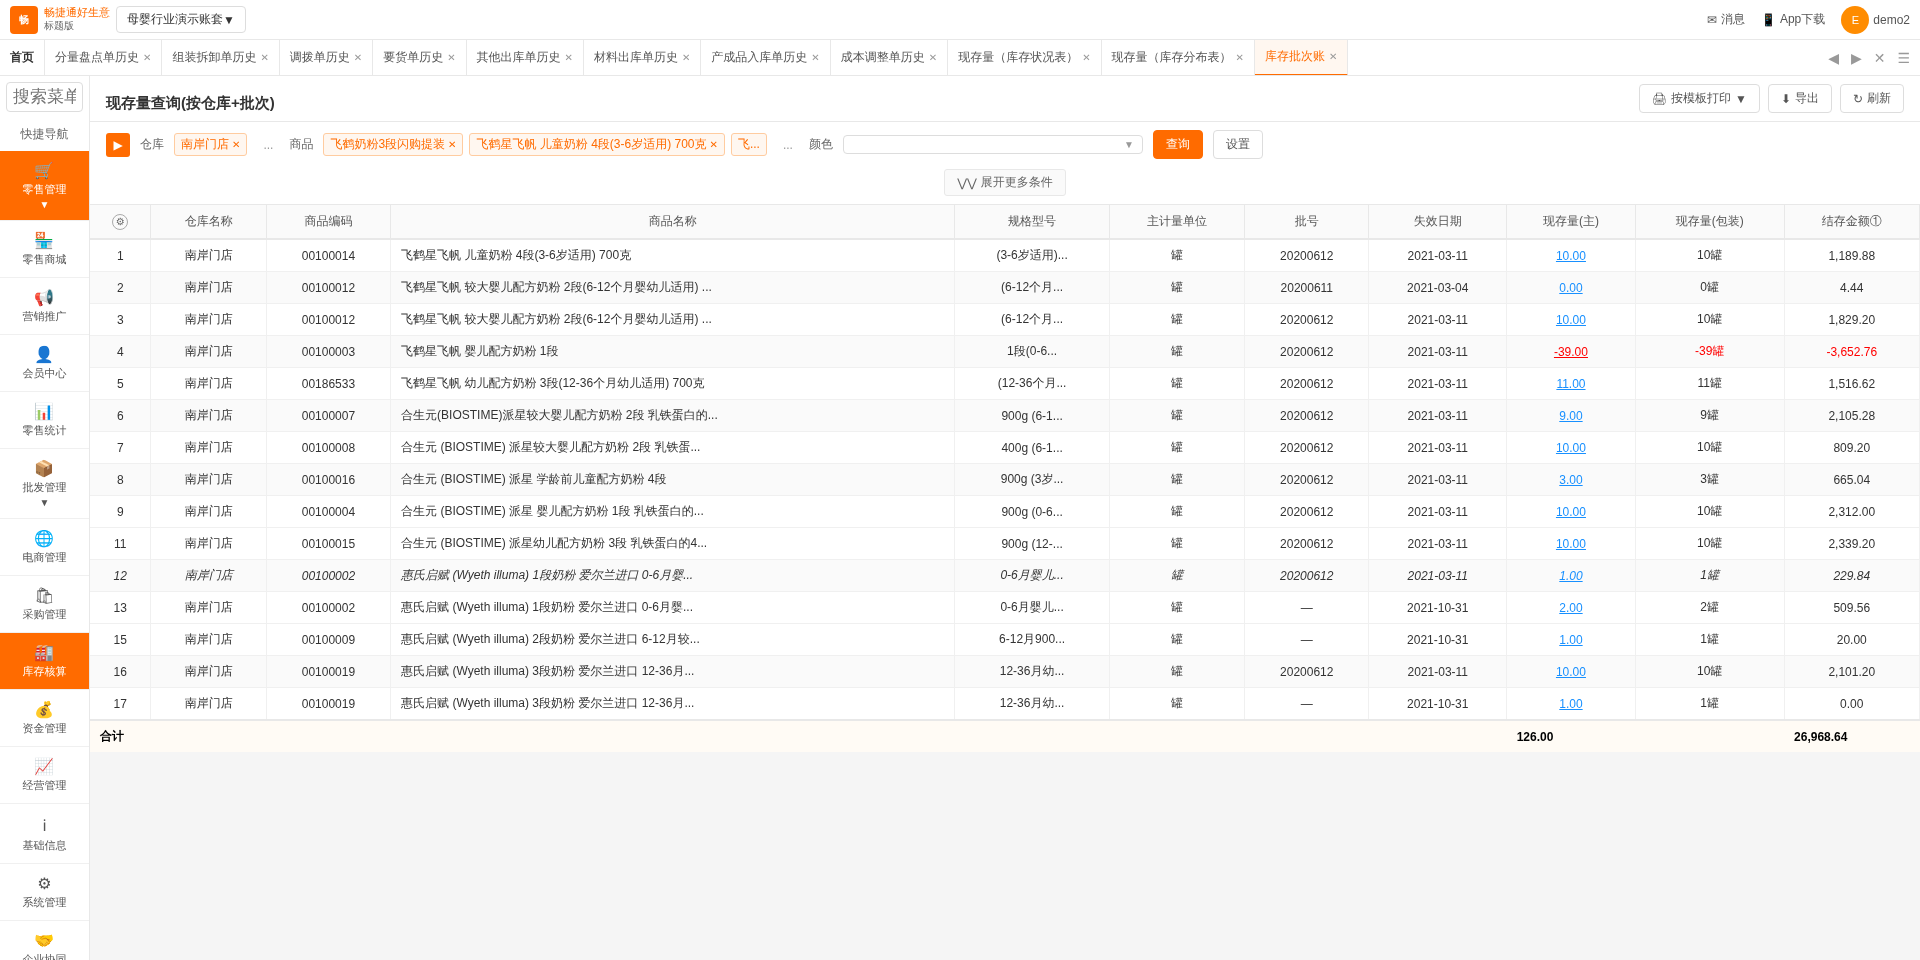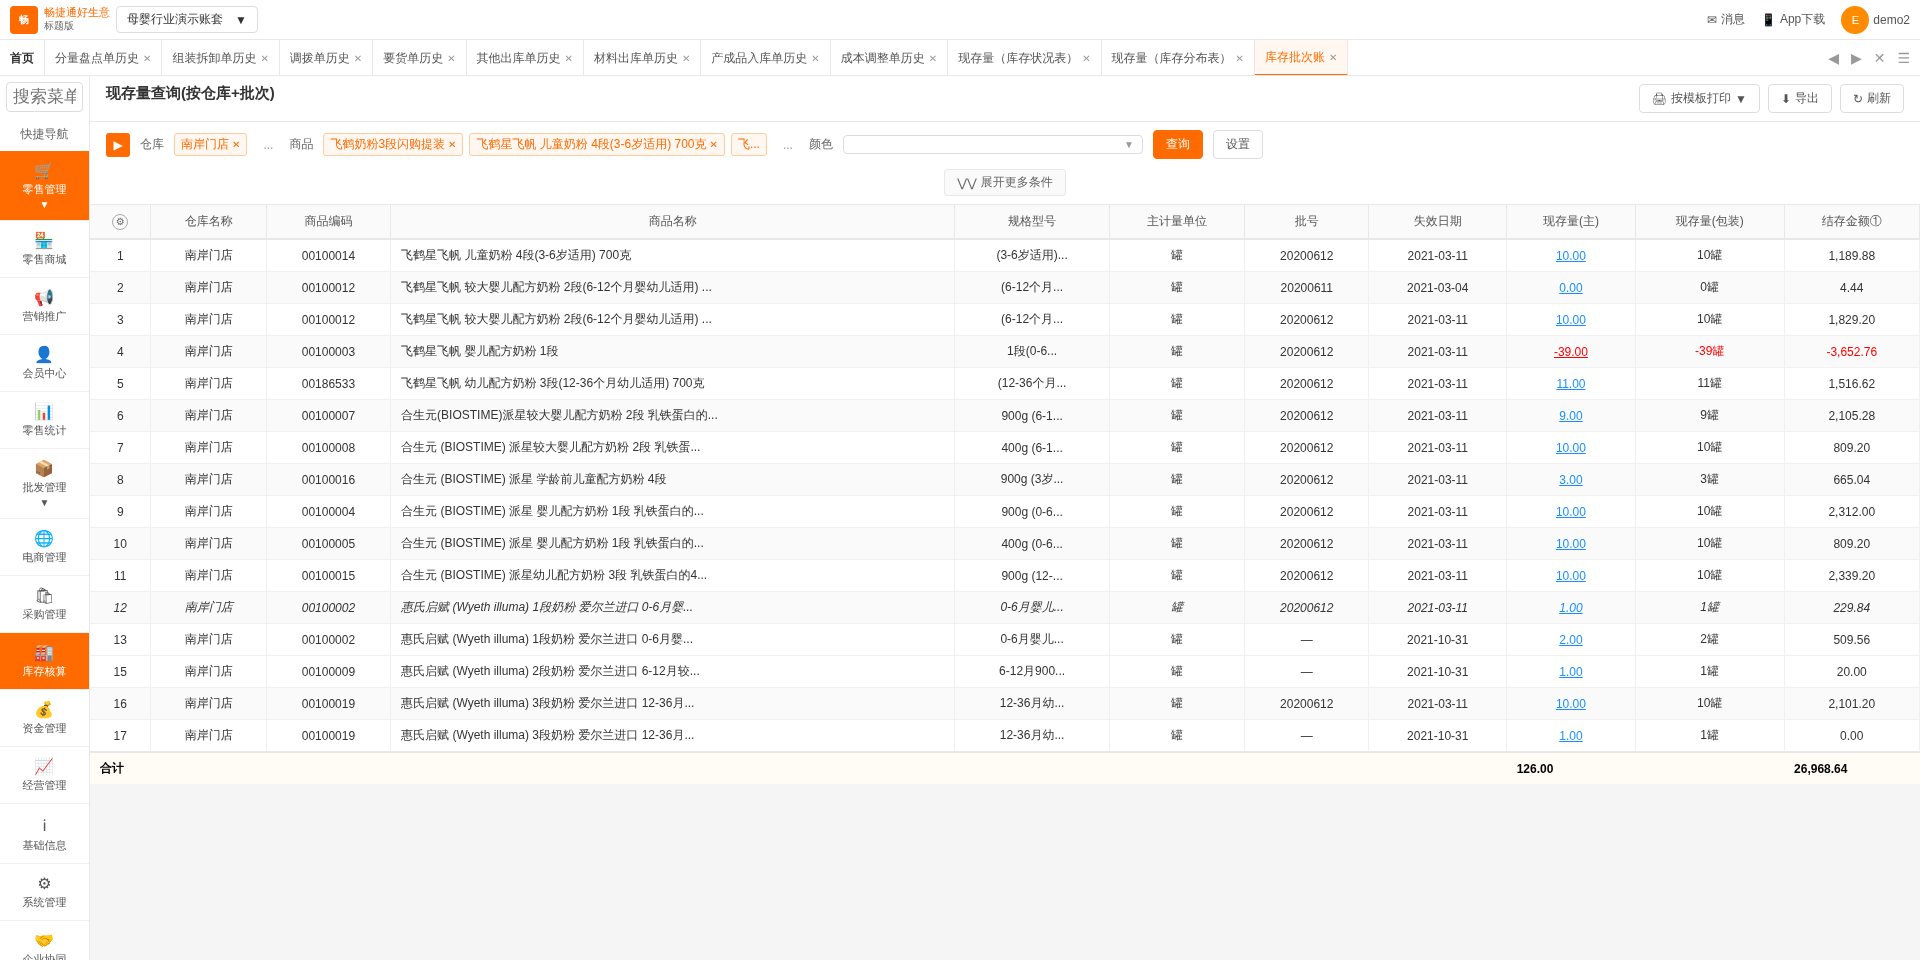--- a/index.html
+++ b/index.html
@@ -4,27 +4,27 @@
   <style>
     * { box-sizing: border-box; margin: 0; padding: 0; font-family: 'Microsoft YaHei', Arial, sans-serif; font-size: 12px; }
     body { background: #f5f5f5; display: flex; flex-direction: column; height: 960px; overflow: hidden; }
 
     
     .top-bar { background: #fff; height: 40px; display: flex; align-items: center; padding: 0 10px; border-bottom: 1px solid #e8e8e8; justify-content: space-between; flex-shrink: 0; }
     .logo-area { display: flex; align-items: center; gap: 6px; }
     .logo-icon { width: 28px; height: 28px; background: #ff6b00; border-radius: 4px; display: flex; align-items: center; justify-content: center; color: white; font-size: 10px; font-weight: bold; }
     .logo-text { color: #ff6b00; font-size: 11px; line-height: 1.2; }
     .logo-sub { color: #666; font-size: 10px; }
-    .dropdown-selector { display: flex; align-items: center; gap: 12px; padding: 4px 10px; border: 1px solid #ddd; border-radius: 4px; cursor: pointer; color: #333; font-size: 12px; }
+    .dropdown-selector { display: flex; align-items: center; gap: 0; padding: 4px 10px; border: 1px solid #ddd; border-radius: 4px; cursor: pointer; color: #333; font-size: 12px; }
     .top-right { display: flex; align-items: center; gap: 16px; color: #555; }
     .top-right-item { display: flex; align-items: center; gap: 4px; cursor: pointer; }
     .avatar { width: 28px; height: 28px; background: #ff8c00; border-radius: 50%; display: flex; align-items: center; justify-content: center; color: white; font-size: 11px; }
 
     
-    .tab-bar { background: #fff; height: 36px; display: flex; border-bottom: 1px solid #e8e8e8; flex-shrink: 0; overflow: hidden; }
+    .tab-bar { background: #fff; height: 36px; display: flex; align-items: center; border-bottom: 1px solid #e8e8e8; flex-shrink: 0; overflow: hidden; }
     .tab { display: flex; align-items: center; padding: 0 10px; height: 36px; cursor: pointer; color: #555; border-right: 1px solid #e8e8e8; white-space: nowrap; font-size: 12px; flex-shrink: 0; }
     .tab.active { color: #ff6b00; background: #fff7f0; border-bottom: 2px solid #ff6b00; }
     .tab.home { font-weight: bold; color: #333; }
     .tab-close { margin-left: 4px; color: #999; font-size: 10px; cursor: pointer; }
     .tab-nav { display: flex; align-items: center; margin-left: auto; padding: 0 6px; gap: 4px; }
     .tab-nav-btn { cursor: pointer; color: #999; font-size: 14px; padding: 2px 4px; }
 
     
     .main-layout { display: flex; flex: 1; overflow: hidden; }
 
@@ -33,21 +33,21 @@
     .sidebar-item { padding: 10px 6px; display: flex; flex-direction: column; align-items: center; cursor: pointer; color: #555; gap: 2px; border-bottom: 1px solid #f0f0f0; }
     .sidebar-item .icon { font-size: 16px; }
     .sidebar-item .label { font-size: 11px; text-align: center; }
     .sidebar-item .arrow { font-size: 10px; }
     .sidebar-search { padding: 6px; }
     .sidebar-search input { width: 100%; border: 1px solid #ddd; border-radius: 4px; padding: 4px 6px; font-size: 17px; }
     .sidebar-nav-btn { display: flex; align-items: center; justify-content: center; padding: 8px; cursor: pointer; color: #666; font-size: 11px; }
 
     
     .content { flex: 1; display: flex; flex-direction: column; overflow: hidden; background: #f5f5f5; }
-    .page-header { background: #fff; padding: 8px 16px; display: flex; align-items: flex-start; justify-content: space-between; border-bottom: 1px solid #e8e8e8; flex-shrink: 0; }
+    .page-header { background: #fff; padding: 8px 16px; display: flex; align-items: flex-end; justify-content: space-between; border-bottom: 1px solid #e8e8e8; flex-shrink: 0; }
     .page-title { font-size: 15px; font-weight: bold; color: #333; }
     .header-actions { display: flex; align-items: center; gap: 8px; }
     .btn { padding: 5px 12px; border-radius: 4px; cursor: pointer; font-size: 12px; border: 1px solid #ddd; background: #fff; color: #555; display: flex; align-items: center; gap: 4px; }
     .btn.primary { background: #ff6b00; color: white; border-color: #ff6b00; }
     .btn.default { background: #fff; color: #555; border-color: #ddd; }
     .btn-settings { padding: 5px 12px; border: 1px solid #ddd; background: #fff; border-radius: 4px; cursor: pointer; font-size: 12px; color: #555; }
 
     
     .filter-area { background: #fff; padding: 8px 16px; border-bottom: 1px solid #e8e8e8; flex-shrink: 0; }
     .filter-row { display: flex; align-items: center; gap: 10px; flex-wrap: nowrap; }
@@ -436,33 +436,20 @@
       <td>00100004</td>
       <td class="text-left">合生元 (BIOSTIME) 派星 婴儿配方奶粉 1段 乳铁蛋白的...</td>
       <td>900g (0-6...</td>
       <td>罐</td>
       <td>20200612</td>
       <td>2021-03-11</td>
       <td class="link" style="">10.00</td>
       <td style="">10罐</td>
       <td style="">2,312.00</td>
     </tr>
-            <tr style="background: rgb(250, 250, 250);">
-      <td>10</td>
-      <td>南岸门店</td>
-      <td>00100005</td>
-      <td class="text-left">合生元 (BIOSTIME) 派星 婴儿配方奶粉 1段 乳铁蛋白的...</td>
-      <td>400g (0-6...</td>
-      <td>罐</td>
-      <td>20200612</td>
-      <td>2021-03-11</td>
-      <td class="link" style="">10.00</td>
-      <td style="">10罐</td>
-      <td style="">809.20</td>
-    </tr>
             <tr style="background: rgb(255, 255, 255);">
       <td>11</td>
       <td>南岸门店</td>
       <td>00100015</td>
       <td class="text-left">合生元 (BIOSTIME) 派星幼儿配方奶粉 3段 乳铁蛋白的4...</td>
       <td>900g (12-...</td>
       <td>罐</td>
       <td>20200612</td>
       <td>2021-03-11</td>
       <td class="link" style="">10.00</td>

